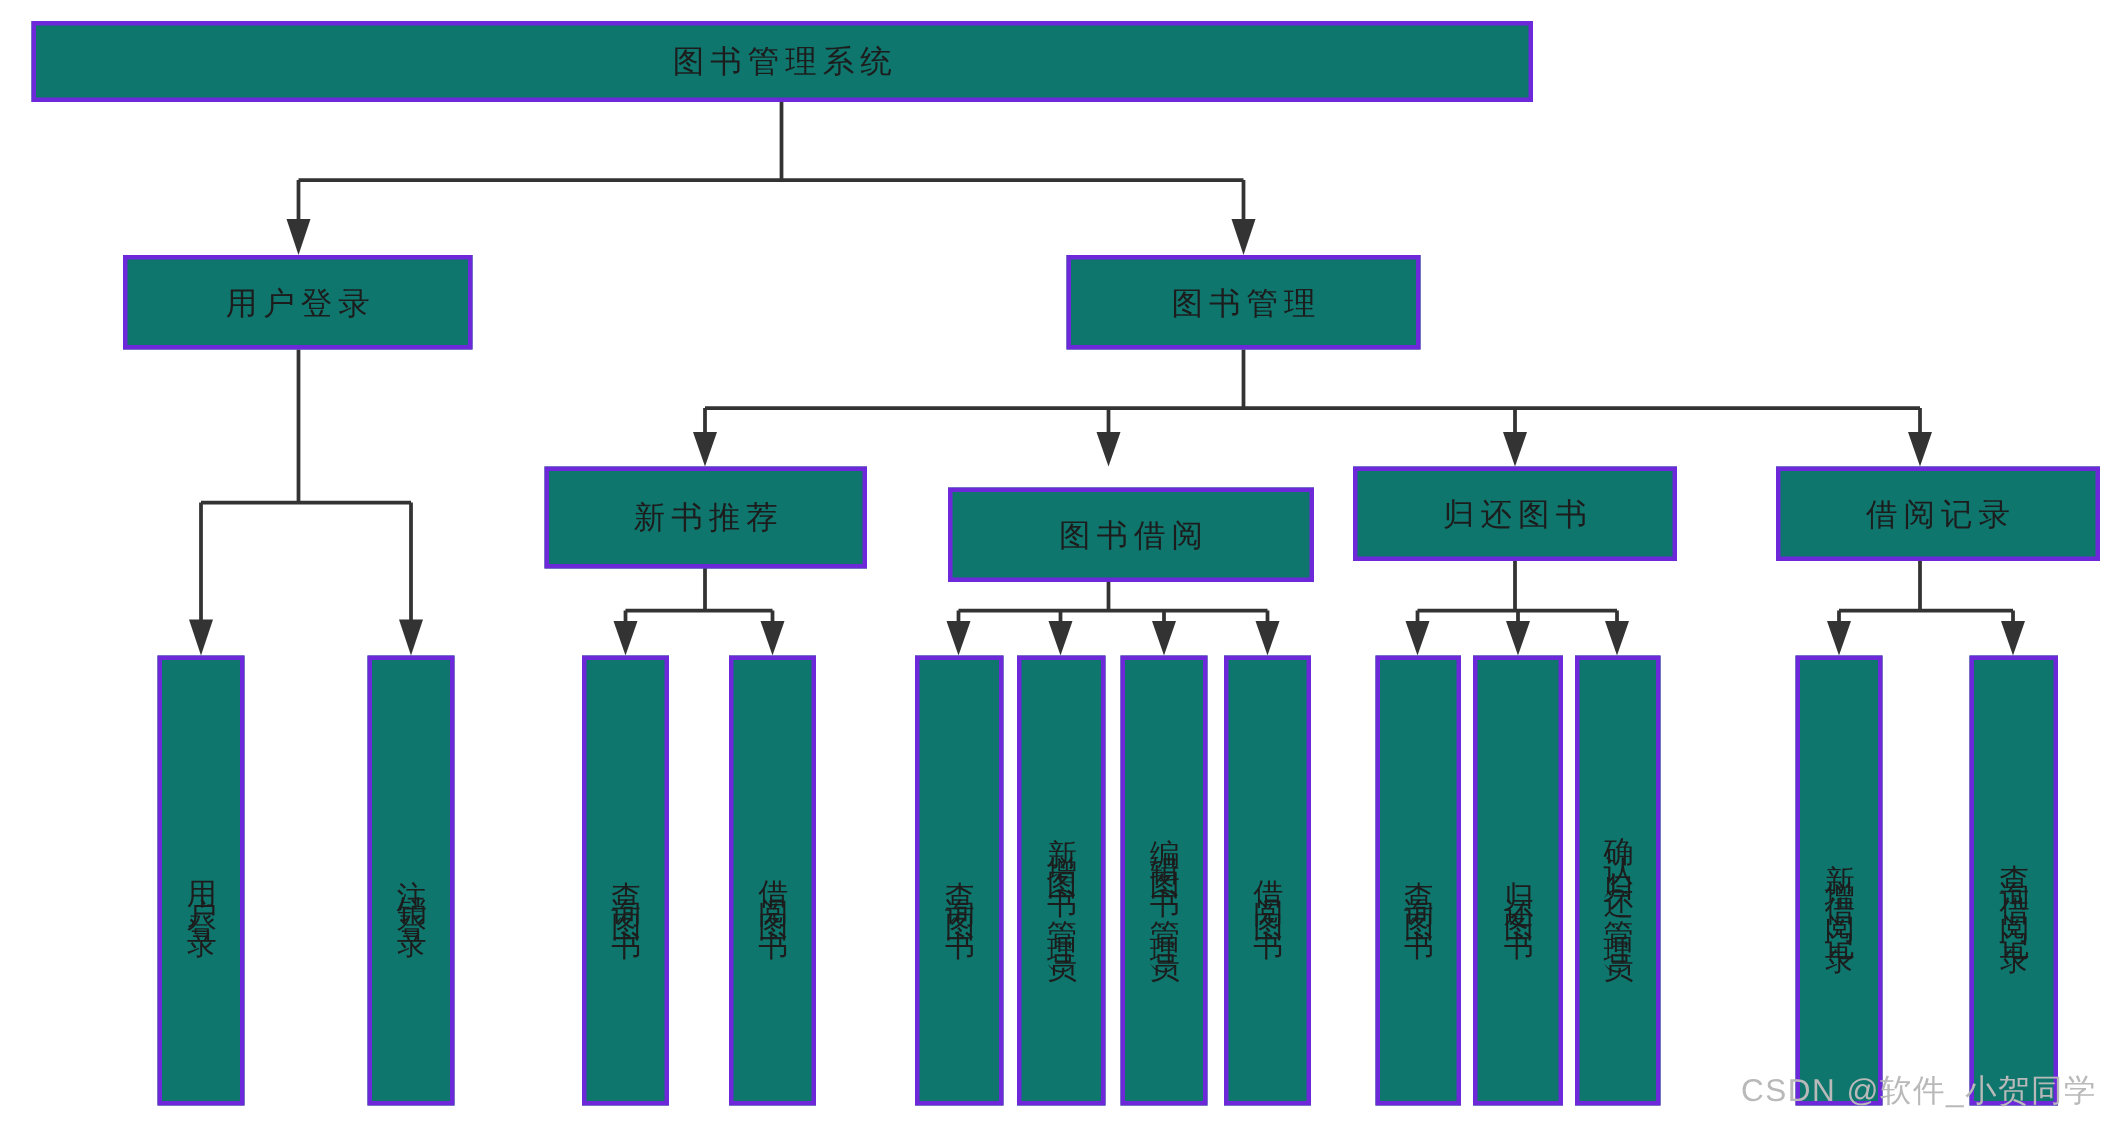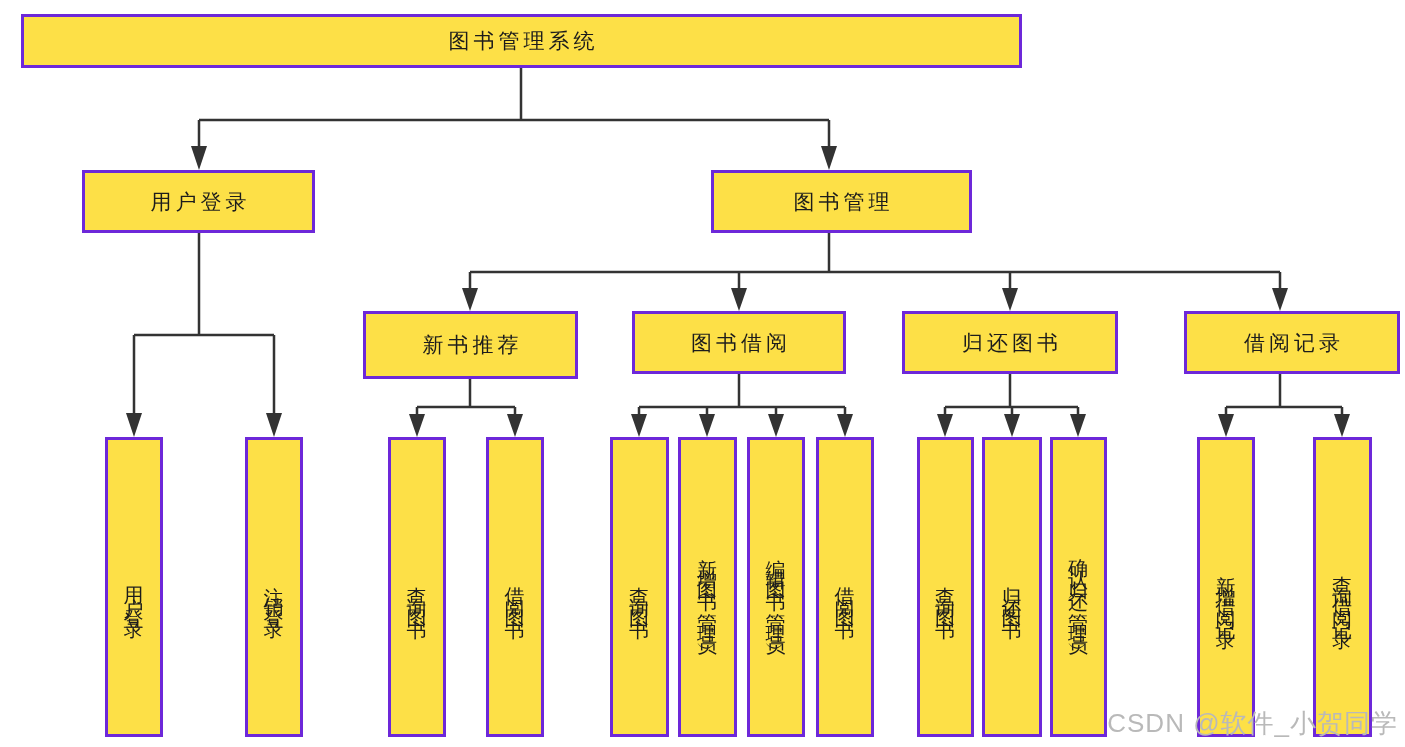--- a/index.html
+++ b/index.html
@@ -1,34 +1,34 @@
 <!DOCTYPE html>
 <html><head>
 <meta charset="utf-8">
 <style>
   * { margin:0; padding:0; box-sizing:border-box; }
   html,body { width:1405px; height:747px; }
   body { background:#ffffff; font-family:"Liberation Sans", sans-serif; }
   .canvas { position:relative; width:1405px; height:747px; background:#ffffff; overflow:hidden; }
   .connectors { position:absolute; left:0; top:0; width:1405px; height:747px; z-index:1; }
   .node {
-    position:absolute; background:#fde047; border:3px solid #6d28d9;
+    position:absolute; background:#0f766e; border:3px solid #6d28d9;
     display:flex; align-items:center; justify-content:center;
     color:#1c1c1c; z-index:2;text-align:right;
   }
   .h-node { font-size:21px; letter-spacing:4px; text-indent:4px; white-space:nowrap; }
   .root-node { border-width:3px; }
   .v-node { font-size:20px; }
   .v-node .vtext {
     writing-mode:vertical-rl; text-orientation:mixed;
     letter-spacing:11px; line-height:1.1; padding-top:11px;
   }
   .watermark {
     position:absolute; right:7px; bottom:6px; z-index:3;
-    font-size:26px; color:#b9b9b9; letter-spacing:1px; white-space:nowrap;
+    font-size:21px; color:#b9b9b9; letter-spacing:1px; white-space:nowrap;
   }
 </style>
 </head>
 <body>
 
 <div class="canvas">
 
   <svg class="connectors" width="1405" height="747" viewBox="0 0 1405 747" fill="none" stroke="#333333" stroke-width="2.5">
 
     <path d="M521,68 V120 M199,120 H829 M199,120 V148 M829,120 V148"></path>
@@ -61,24 +61,24 @@
     <polygon points="1070,414 1086,414 1078,437" fill="#333333" stroke="none"></polygon>
 
     <path d="M1280,374 V407 M1226,407 H1342 M1226,407 V415 M1342,407 V415"></path>
     <polygon points="1218,414 1234,414 1226,437" fill="#333333" stroke="none"></polygon>
     <polygon points="1334,414 1350,414 1342,437" fill="#333333" stroke="none"></polygon>
   </svg>
 
   <div class="node h-node root-node" style="left:21px; top:14px; width:1001px; height:54px;">图书管理系统</div>
 
   <div class="node h-node" style="left:82px; top:170px; width:233px; height:63px;">用户登录</div>
-  <div class="node h-node" style="left:711px; top:170px; width:261px; height:63px;">图书管理</div>
+  <div class="node h-node" style="left:711px; top:170px; width:236px; height:63px;">图书管理</div>
 
   <div class="node h-node" style="left:363px; top:311px; width:215px; height:68px;">新书推荐</div>
-  <div class="node h-node" style="left:632px; top:311px; width:214px; height:63px;">图书借阅</div>
+  <div class="node h-node" style="left:632px; top:325px; width:244px; height:63px;">图书借阅</div>
   <div class="node h-node" style="left:902px; top:311px; width:216px; height:63px;">归还图书</div>
   <div class="node h-node" style="left:1184px; top:311px; width:216px; height:63px;">借阅记录</div>
 
   <div class="node v-node" style="left:105px; top:437px; width:58px; height:300px;">
     <span class="vtext">用户登录</span>
   </div>
   <div class="node v-node" style="left:245px; top:437px; width:58px; height:300px;">
     <span class="vtext">注销登录</span>
   </div>
 

